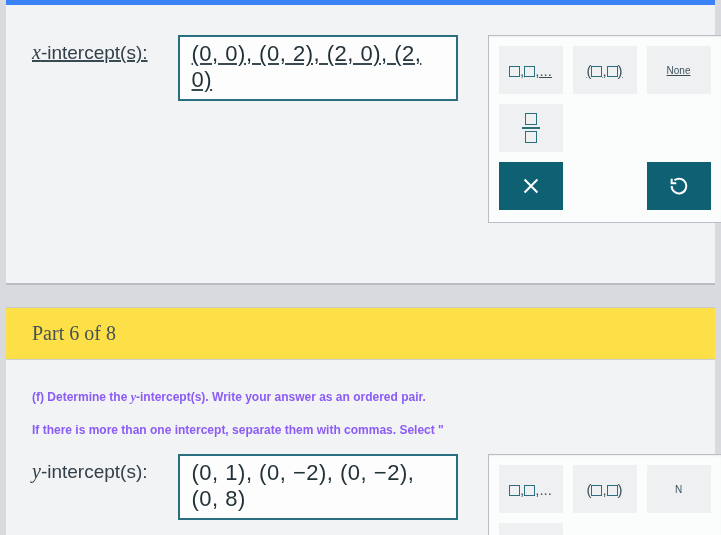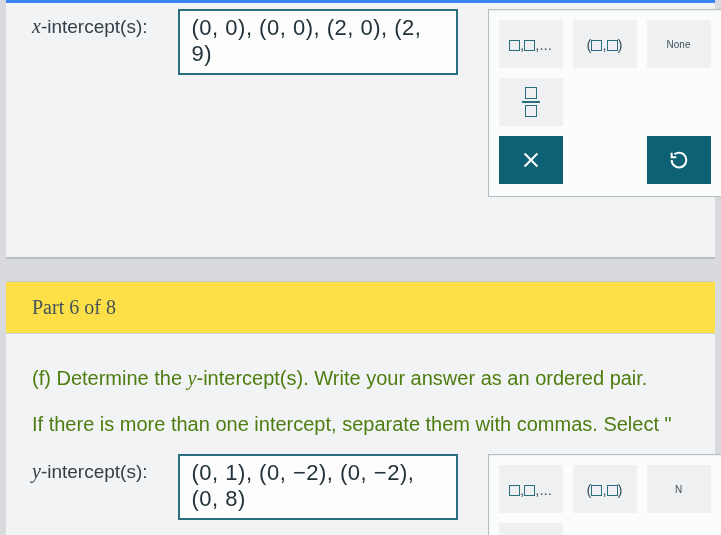--- a/index.html
+++ b/index.html
@@ -11,37 +11,37 @@
     overflow: hidden;
     color: #3a4a52;
   }
   .section {
     background: #f2f3f4;
     margin: 0 6px;
     padding: 20px 0 24px 26px;
     border-bottom: 2px solid #b9bcc1;
     position: relative;
   }
-  .section.top { padding-top: 6px; padding-bottom: 60px; border-top:3px solid #3b82f6;}
+  .section.top { padding-top: 30px; padding-bottom: 60px; border-top:5px solid #3b82f6;text-decoration:underline;}
   .section.bottom { margin-top: 22px; border-top:1px solid #c7cacd; padding-bottom: 40px;}
   .part-header {
     background: #fde047;
     margin: -20px 0 28px -26px;
     padding: 14px 26px;
     font-size: 20px;
     color: #445259;
     border-bottom: 1px solid #cdd0d3;
   }
   .prompt {
-    font-size: 20px;
+    font-size: 12px;
     line-height: 1.6;
-    color: #4d7c0f;
+    color: #8b5cf6;
     margin-bottom: 14px;
     font-family: Verdana, Geneva, sans-serif;
-    font-weight: 400;
+    font-weight: 700;
   }
   .prompt .ital { font-style: italic; font-family: Georgia, serif; }
   .answer-row {
     display: flex;
     align-items: flex-start;
     gap: 30px;
   }
   .answer-label {
     font-size: 20px;
     font-style: italic;
@@ -100,21 +100,21 @@
   .sq-inline { display:inline-block; width:11px; height:11px; border:1.5px solid #2a6f80; vertical-align:middle; }
 </style>
 </head>
 <body>
 
 <div class="section top">
   <div class="answer-row">
     <div class="answer-label">
       <span>x</span><span class="plain">-intercept(s):</span>
     </div>
-    <div class="answer-box">(0, 0), (0, 0), (2, 0), (2, 9)</div>
+    <div class="answer-box">(0, 0), (0, 2), (2, 0), (2, 0)</div>
     <div class="toolbox">
       <button class="tool-btn wide">
           <span><span class="sq-inline"></span>,<span class="sq-inline"></span>,...</span>
         </button>
       <button class="tool-btn wide">
           <span>(<span class="sq-inline"></span>,<span class="sq-inline"></span>)</span>
         </button>
       <button class="tool-btn none">None</button>
       <button class="tool-btn">
         <span class="frac">

